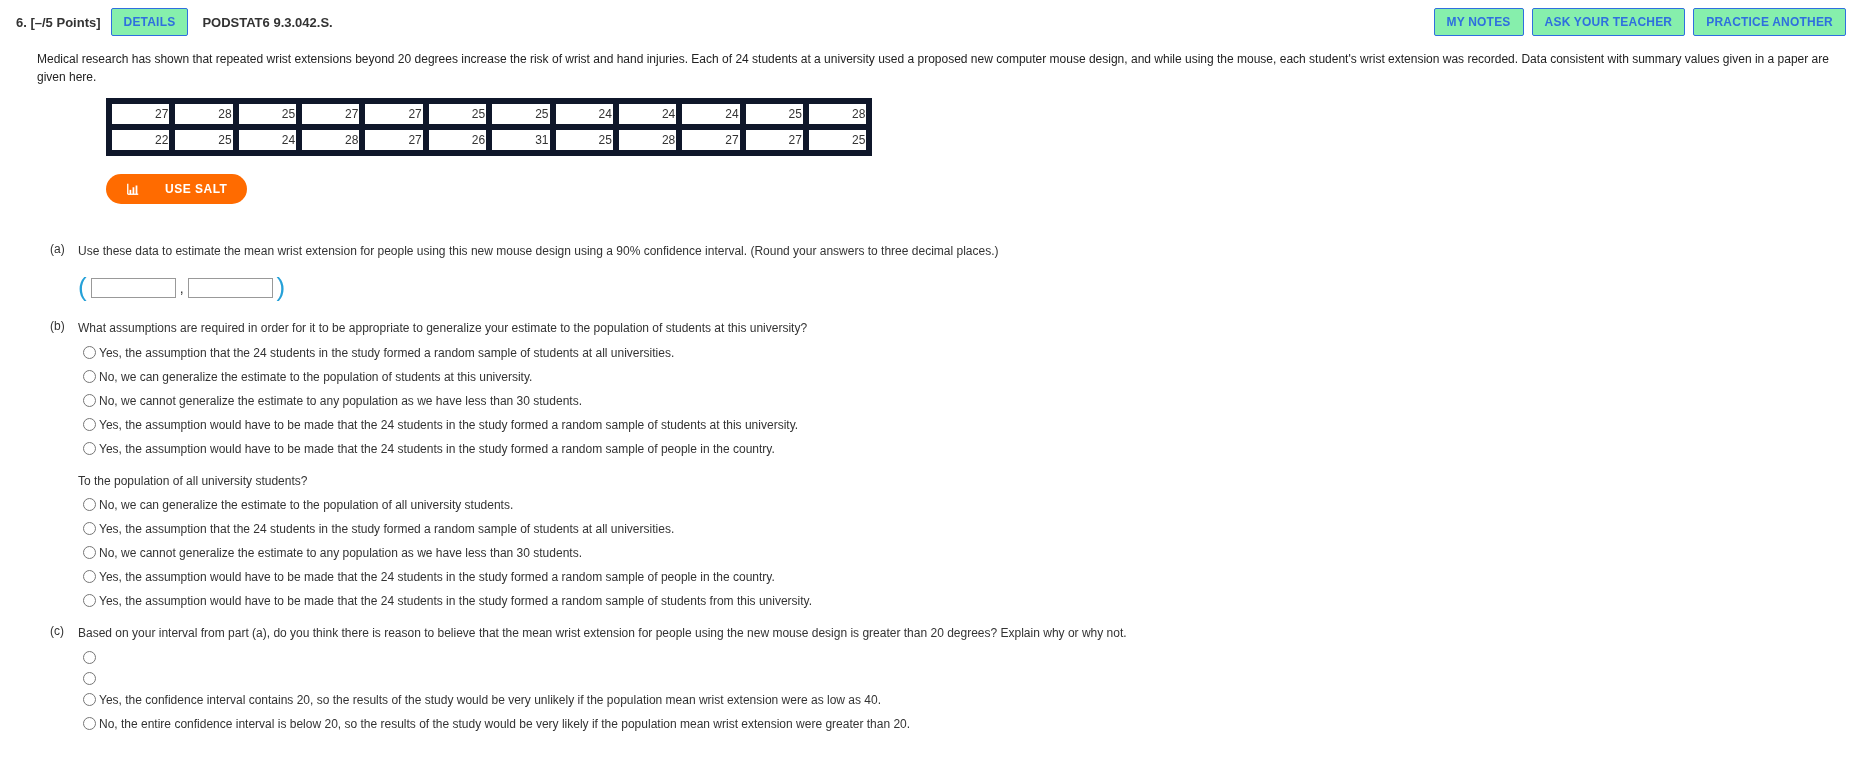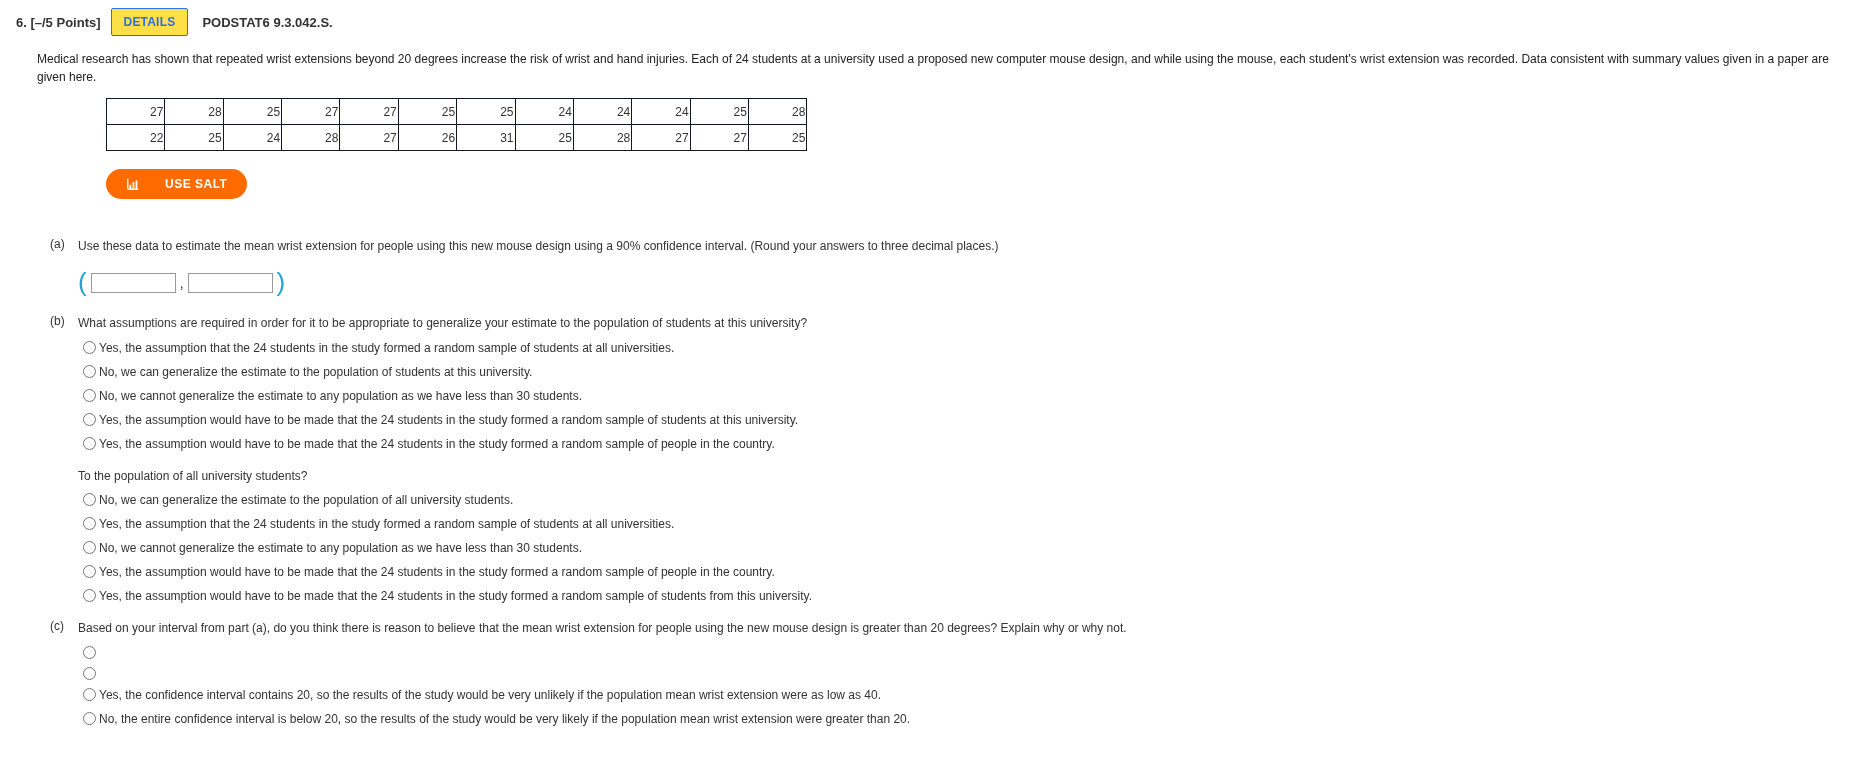--- a/index.html
+++ b/index.html
@@ -15,37 +15,37 @@
     display: flex;
     align-items: flex-end;
     justify-content: space-between;
     margin-bottom: 14px;
   }
   .header-left { display: flex; align-items: center; gap: 10px; }
   .qnum { font-weight: bold; font-size: 13px; }
   .btn-outline {
     border: 1px solid #2f6fde;
     color: #2f6fde;
-    background: #fde047;
+    background: #86efac;
     padding: 6px 12px;
     font-size: 12px;
     font-weight: bold;
     border-radius: 2px;
     cursor: pointer;
     letter-spacing: 0.2px;
   }
   .src-label { font-weight: bold; font-size: 13px; margin-left: 4px; }
   .header-right { display: flex; gap: 8px; }
   .intro { margin: 0 0 12px 21px; line-height: 1.5; color: #222; }
   .data-table {
     border-collapse: collapse;
     margin: 8px 0 18px 90px;
   }
   .data-table td {
-    border: 1px solid #0f172a;
+    border: 6px solid #0f172a;
     width: 30px;
     height: 26px;
     text-align: left;
     font-size: 12px;
     padding-left: 43px;
   }
   .salt-btn {
     display: inline-flex;
     align-items: center;
     gap: 25px;
@@ -94,20 +94,25 @@
 </head>
 <body>
 
 <div class="container">
 
   <div class="header-row">
     <div class="header-left">
       <span class="qnum">6.  [–/5 Points]</span>
       <button class="btn-outline">DETAILS</button>
       <span class="src-label">PODSTAT6 9.3.042.S.</span>
+    </div>
+    <div class="header-right">
+      <button class="btn-outline">MY NOTES</button>
+      <button class="btn-outline">ASK YOUR TEACHER</button>
+      <button class="btn-outline">PRACTICE ANOTHER</button>
     </div>
   </div>
 
   <div class="intro">Medical research has shown that repeated wrist extensions beyond 20 degrees increase the risk of wrist and hand injuries. Each of 24 students at a university used a proposed new computer mouse design, and while using the mouse, each student's wrist extension was recorded. Data consistent with summary values given in a paper are given here.</div>
 
   <table class="data-table">
     <tbody>
         <tr id="row0">
           <td>27</td>
           <td>28</td>

